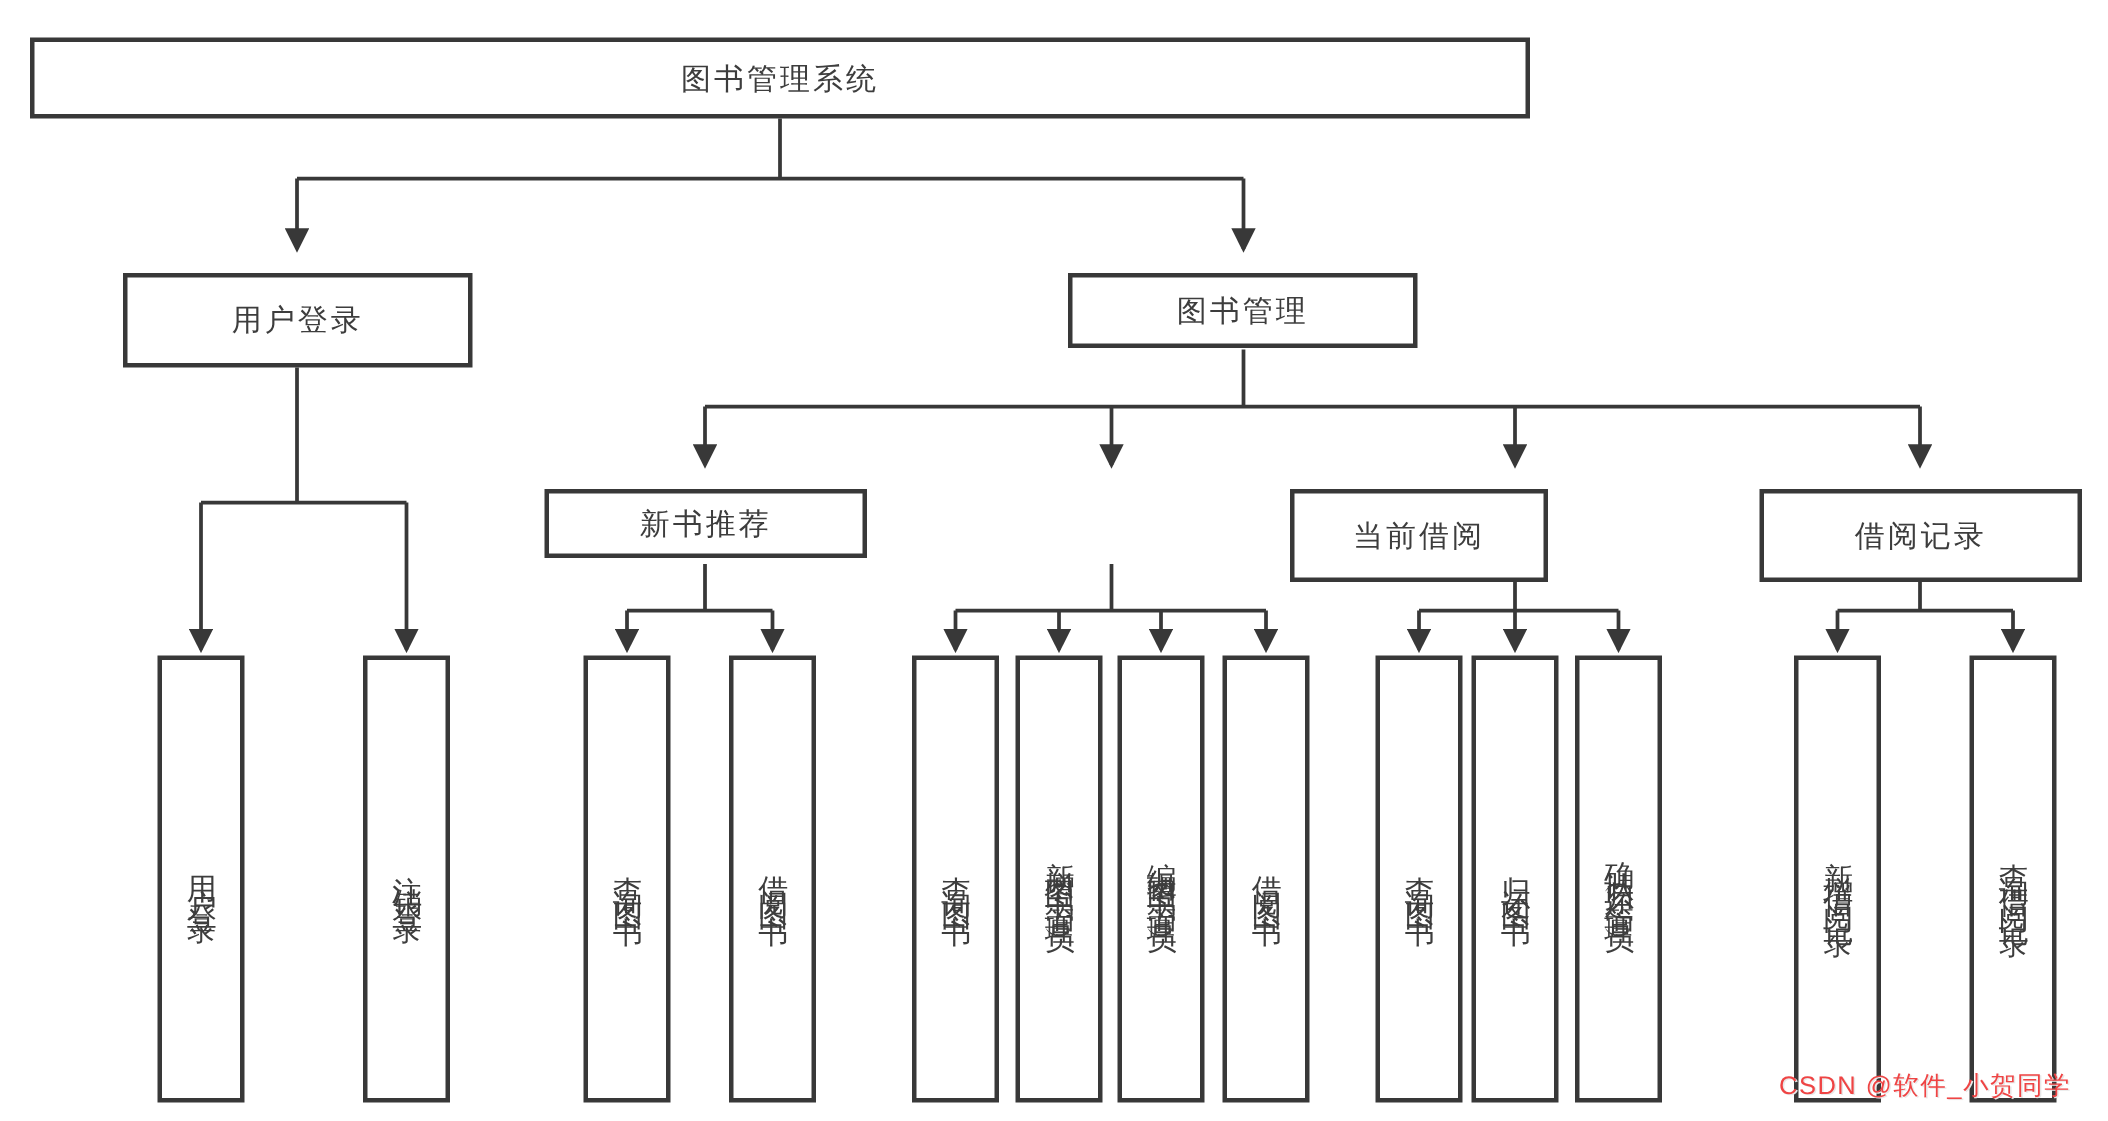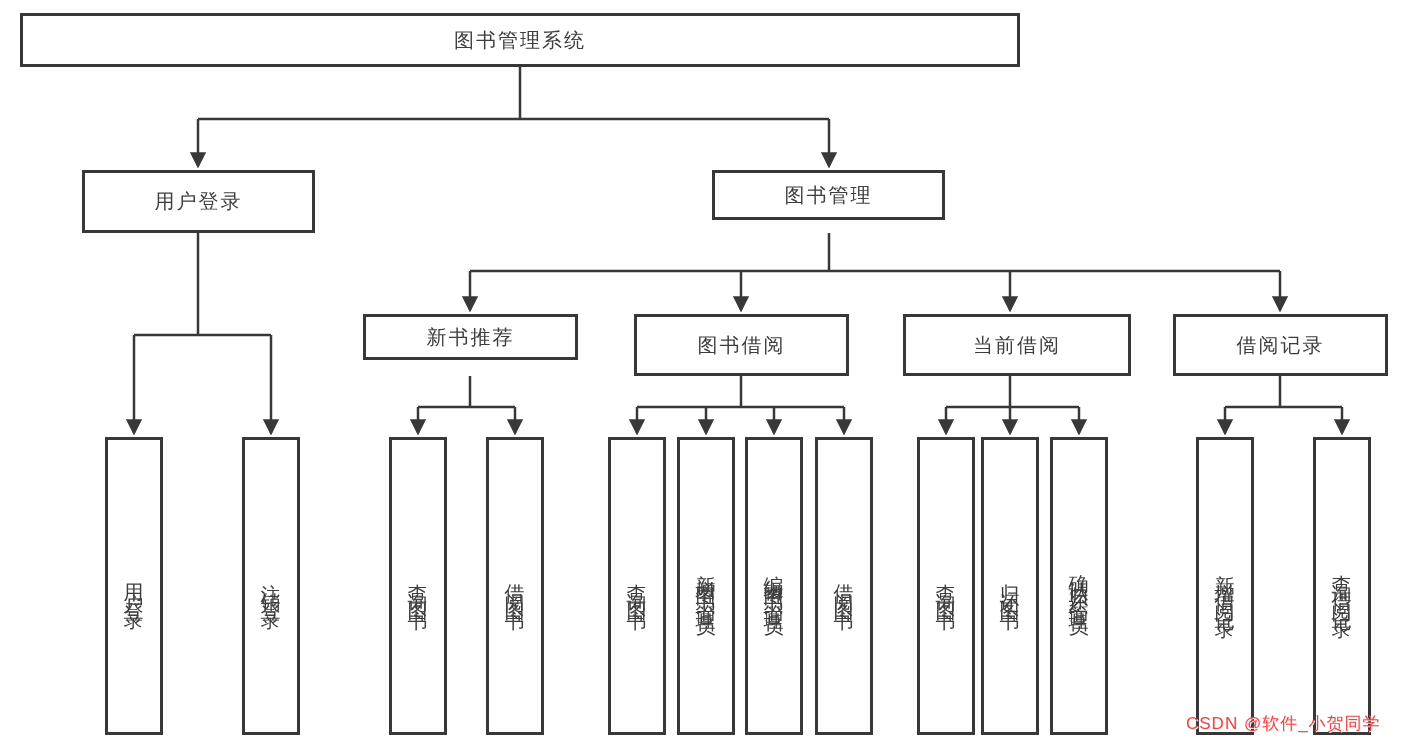--- a/index.html
+++ b/index.html
@@ -8,21 +8,21 @@
     font-family:"Liberation Sans","DejaVu Sans",sans-serif;overflow:hidden;
   }
   #stage{position:absolute;left:0;top:0;width:1405px;height:747px;}
   svg.wires{position:absolute;left:0;top:0;z-index:1;}
   .box{
     position:absolute;z-index:2;background:#ffffff;
     border:3px solid #383838;box-sizing:border-box;
     display:flex;align-items:center;justify-content:center;
     color:#3d3d3d;text-align:center;
   }
-  .h{font-size:20px;letter-spacing:2px;white-space:nowrap;}
+  .h{font-size:20px;letter-spacing:2px;white-space:nowrap;margin-top:12px;}
   .v{
     writing-mode:vertical-rl;text-orientation:mixed;
     font-size:20px;letter-spacing:9px;line-height:1;
   }
   .watermark{
     position:absolute;z-index:3;left:1186px;top:712px;
     font-size:17px;color:#ef4444;letter-spacing:1px;white-space:nowrap;
     text-shadow:1px 1px 0 #e8e8e8;
     text-align:center;
   }
@@ -82,24 +82,21 @@
   <div class="box h" style="left:82px;top:170px;width:233px;height:63px">
     <span>用户登录</span>
   </div>
   <div class="box h" style="left:712px;top:170px;width:233px;height:50px">
     <span>图书管理</span>
   </div>
 
   <div class="box h" style="left:363px;top:314px;width:215px;height:46px">
     <span>新书推荐</span>
   </div>
-  <div class="box h" style="left:634px;top:314px;width:215px;height:62px">
-    <span>图书借阅</span>
-  </div>
-  <div class="box h" style="left:903px;top:314px;width:228px;height:62px">
+  <div class="box h" style="left:860px;top:314px;width:172px;height:62px">
     <span>当前借阅</span>
   </div>
   <div class="box h" style="left:1173px;top:314px;width:215px;height:62px">
     <span>借阅记录</span>
   </div>
 
   <div class="box v" style="left:105px;top:437px;width:58px;height:298px">
     <span>用户登录</span>
   </div>
   <div class="box v" style="left:242px;top:437px;width:58px;height:298px">

